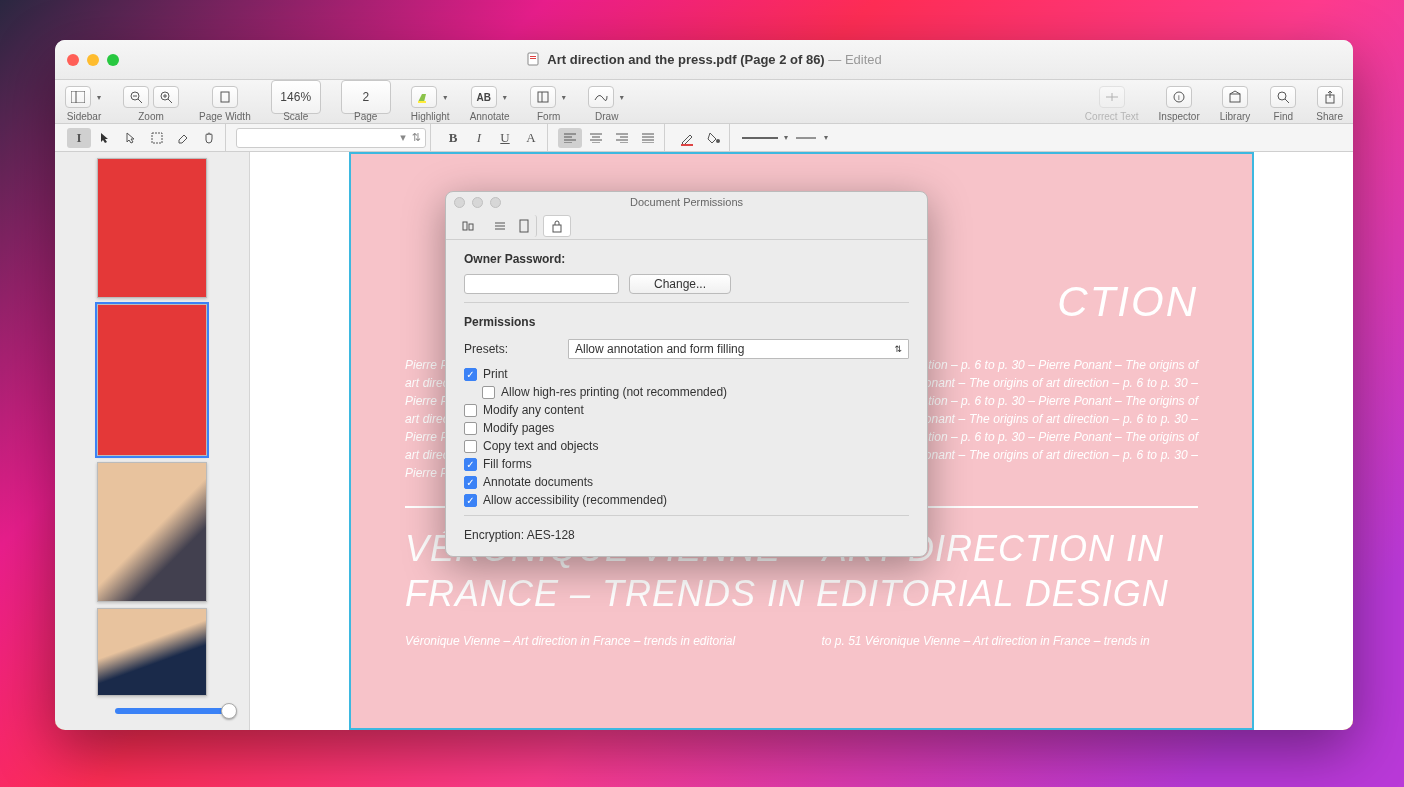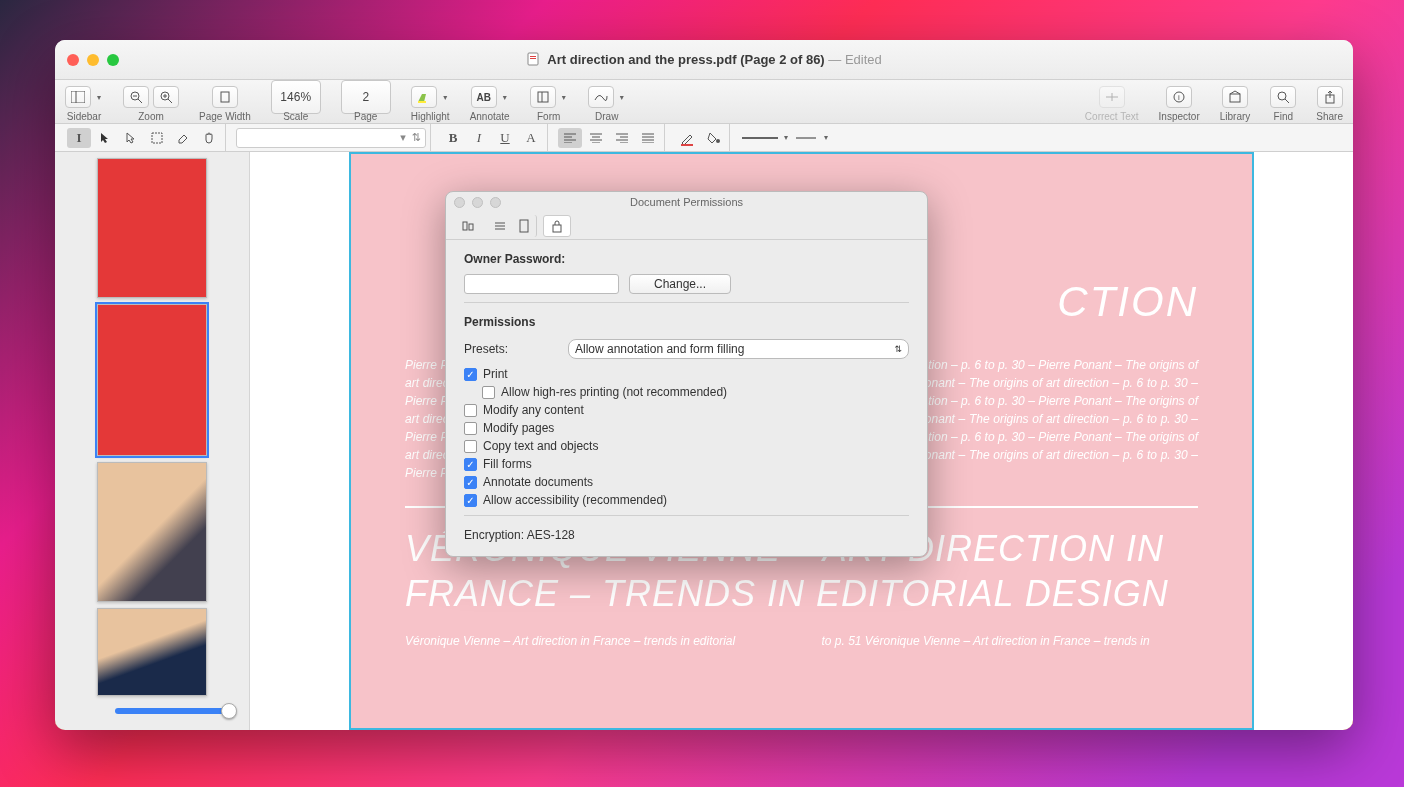--- a/index.html
+++ b/index.html
@@ -59,21 +59,21 @@
 .dlg-tab { width: 28px; height: 22px; display: flex; align-items: center; justify-content: center; color: #555; border-radius: 3px; }
 .dlg-tab.sel { background: #fff; border: 1px solid #ccc; }
 .dlg-tab.sep { border-right: 1px solid #ccc; padding-right: 6px; margin-right: 2px; width: auto; }
 .dlg-body { padding: 12px 18px 14px; }
 .dlg-row { display: flex; align-items: center; margin-bottom: 8px; }
 .dlg-label { font-weight: 600; margin-bottom: 8px; }
 .dlg-input { width: 155px; height: 20px; border: 1px solid #bbb; background: #fff; border-radius: 3px; margin-right: 10px; }
 .dlg-btn { height: 20px; padding: 0 24px; border: 1px solid #bbb; border-radius: 4px; background: linear-gradient(#fff,#f0f0f0); font-size: 12px; display:flex; align-items:center; }
 .dlg-hr { border: none; border-top: 1px solid #cfcfcf; margin: 8px 0 12px; }
 .section-label { font-weight: 700; margin: 4px 0 10px; }
-.dlg-select { flex: 1; height: 20px; border: 1px solid #bbb; border-radius: 8px; background: #fff; padding: 0 6px; display: flex; align-items: center; justify-content: space-between; font-size: 12px; }
+.dlg-select { flex: 1; height: 20px; border: 1px solid #bbb; border-radius: 1px; background: #fff; padding: 0 6px; display: flex; align-items: center; justify-content: space-between; font-size: 12px; }
 .checkrow { display: flex; align-items: center; margin: 4px 0; gap: 6px; }
 .checkrow.indent { margin-left: 18px; }
 .cb { width: 13px; height: 13px; border: 1px solid #999; border-radius: 2px; background: #fff; display: inline-flex; align-items: center; justify-content: center; font-size: 10px; color: #fff; }
 .cb.checked { background: #3b82f6; border-color: #3b82f6; }
 .enc { font-size: 12px; }
 
 .scroll-track { position: absolute; left: 60px; bottom: 13px; width: 130px; height: 12px; display:flex; align-items:center; }
 .scroll-bar { height: 6px; background: #3b82f6; border-radius: 3px; width: 110px; }
 .scroll-thumb { width: 16px; height: 16px; background: #fff; border: 1px solid #aaa; border-radius: 50%; margin-left: -4px; box-shadow: 0 1px 2px rgba(0,0,0,0.3); }
 

